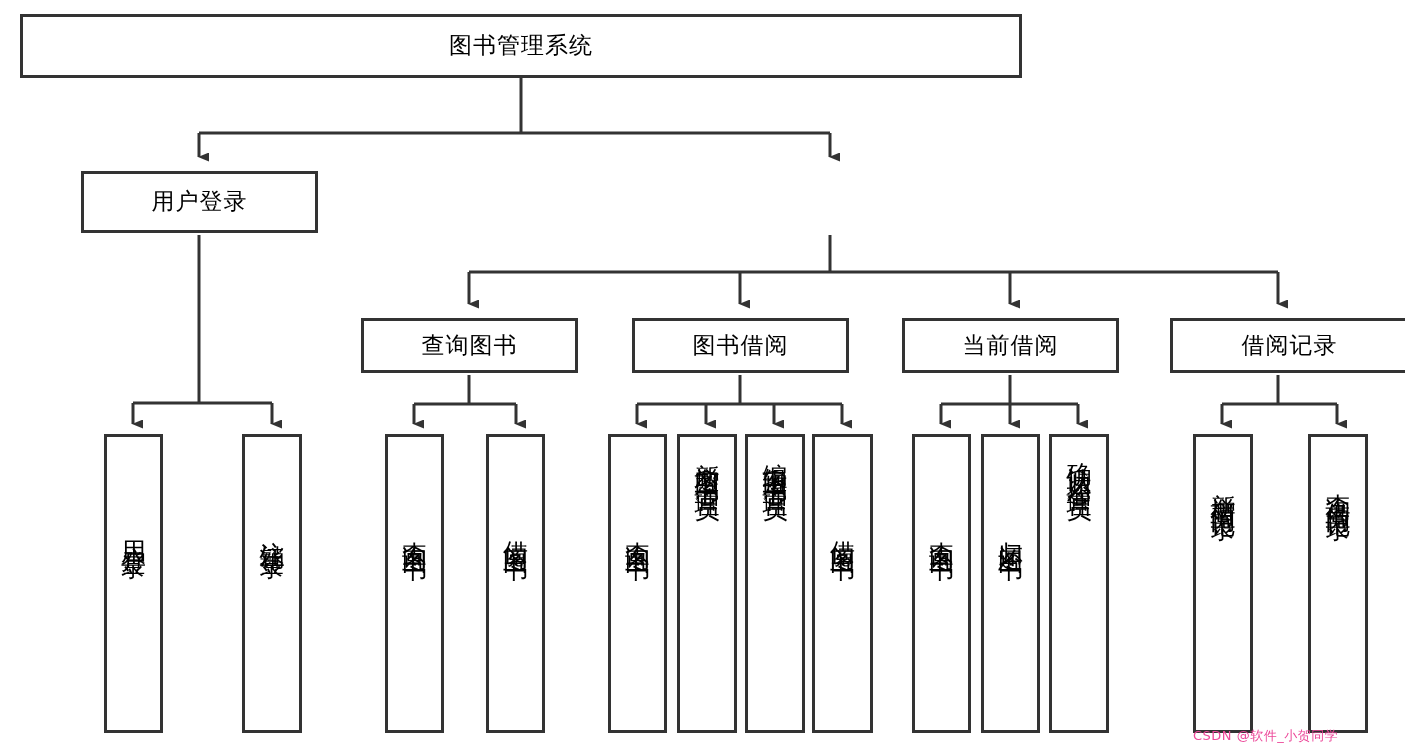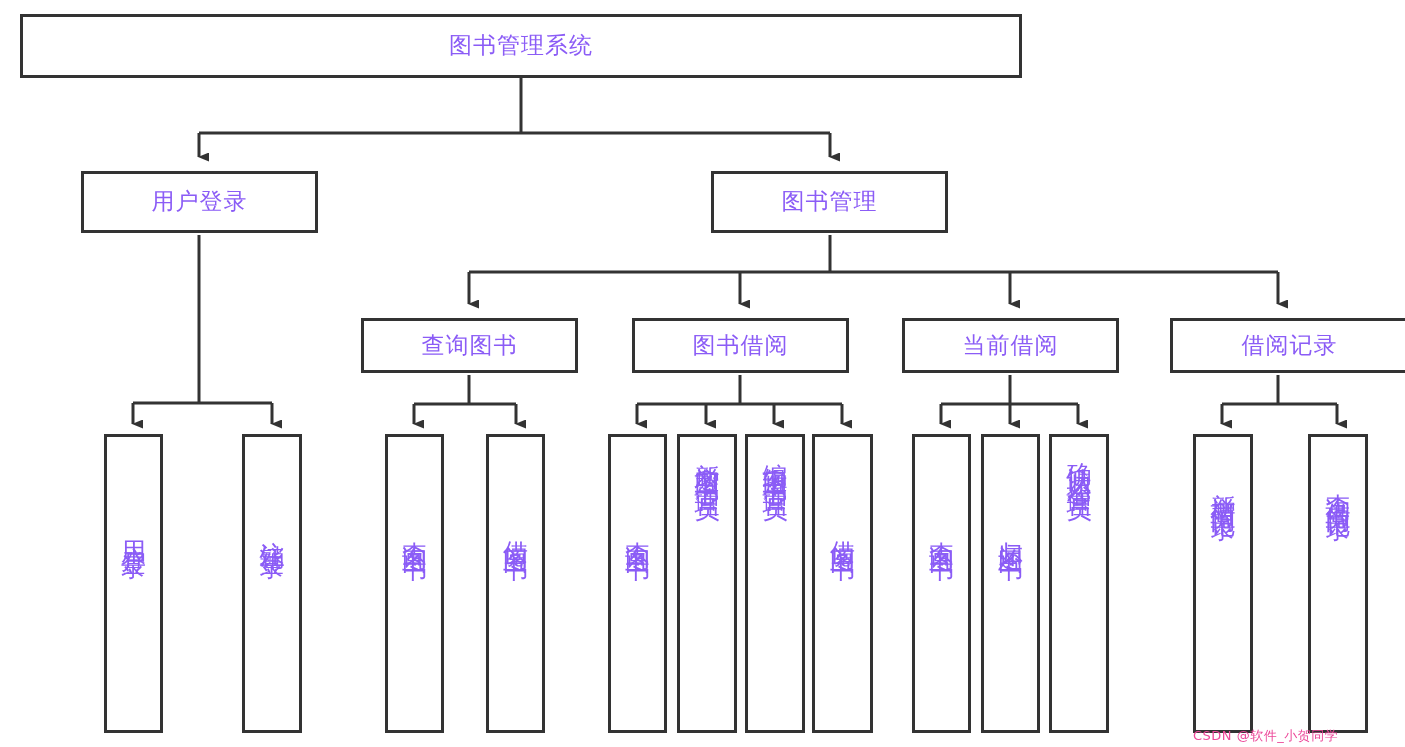--- a/index.html
+++ b/index.html
@@ -25,21 +25,21 @@
     height: 747px;
   }
   .node-box {
     position: absolute;
     box-sizing: border-box;
     border: 3px solid #333333;
     background: #ffffff;
     display: flex;
     align-items: center;
     justify-content: center;
-    color: #8b5cf6;
+    color: #000000;
   }
   .node-label-h {
     font-size: 23px;
     line-height: 1.1;
     letter-spacing: 1px;
     white-space: nowrap;
   }
   .node-box.leaf {
     align-items: flex-start;
     justify-content: center;
@@ -125,23 +125,20 @@
   </svg>
 
   <div class="node-box" style="left:20px; top:14px; width:1002px; height:64px;">
     <span class="node-label-h">图书管理系统</span>
   </div>
 
   <div class="node-box" style="left:81px; top:171px; width:237px; height:62px;">
     <span class="node-label-h">用户登录</span>
   </div>
 
-  <div class="node-box" style="left:711px; top:171px; width:237px; height:62px;">
-    <span class="node-label-h">图书管理</span>
-  </div>
 
   <div class="node-box" style="left:361px; top:318px; width:217px; height:55px;">
     <span class="node-label-h">查询图书</span>
   </div>
 
   <div class="node-box" style="left:632px; top:318px; width:217px; height:55px;">
     <span class="node-label-h">图书借阅</span>
   </div>
 
   <div class="node-box" style="left:902px; top:318px; width:217px; height:55px;">

